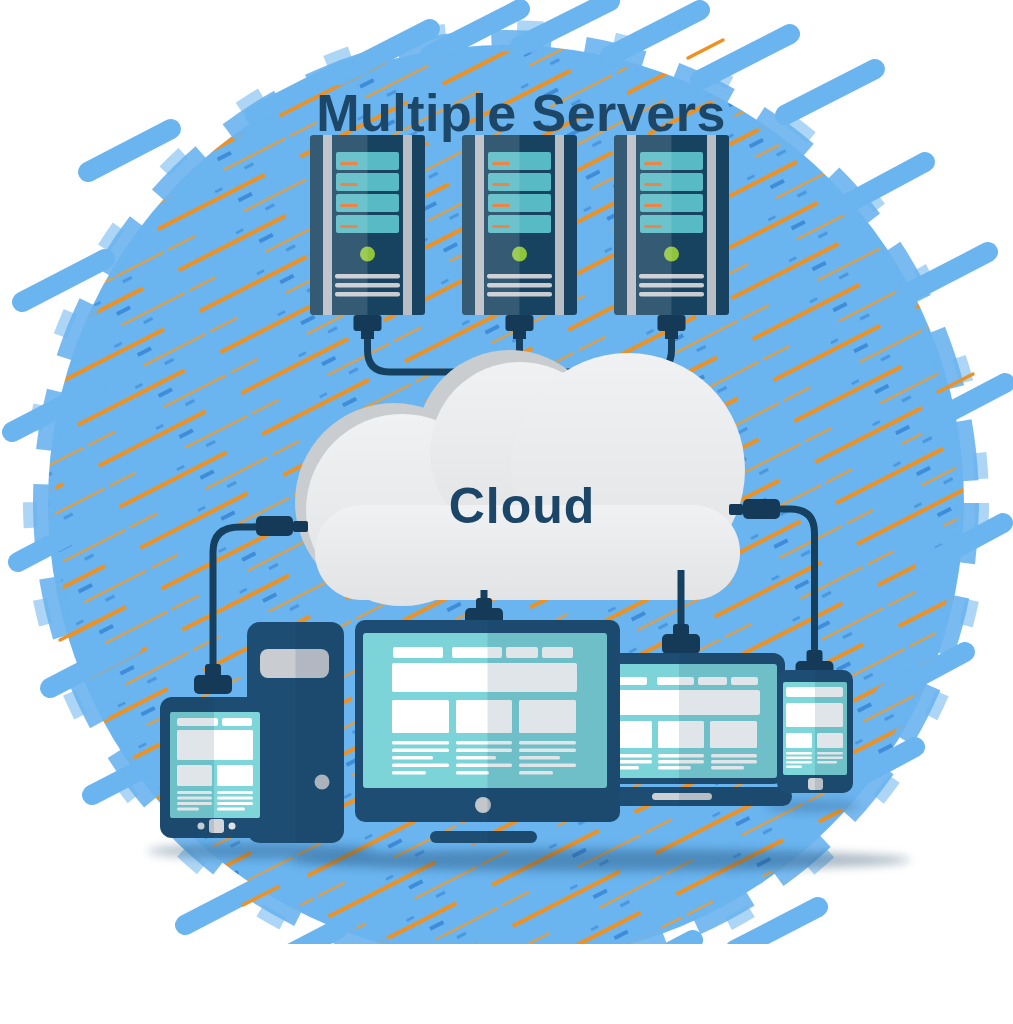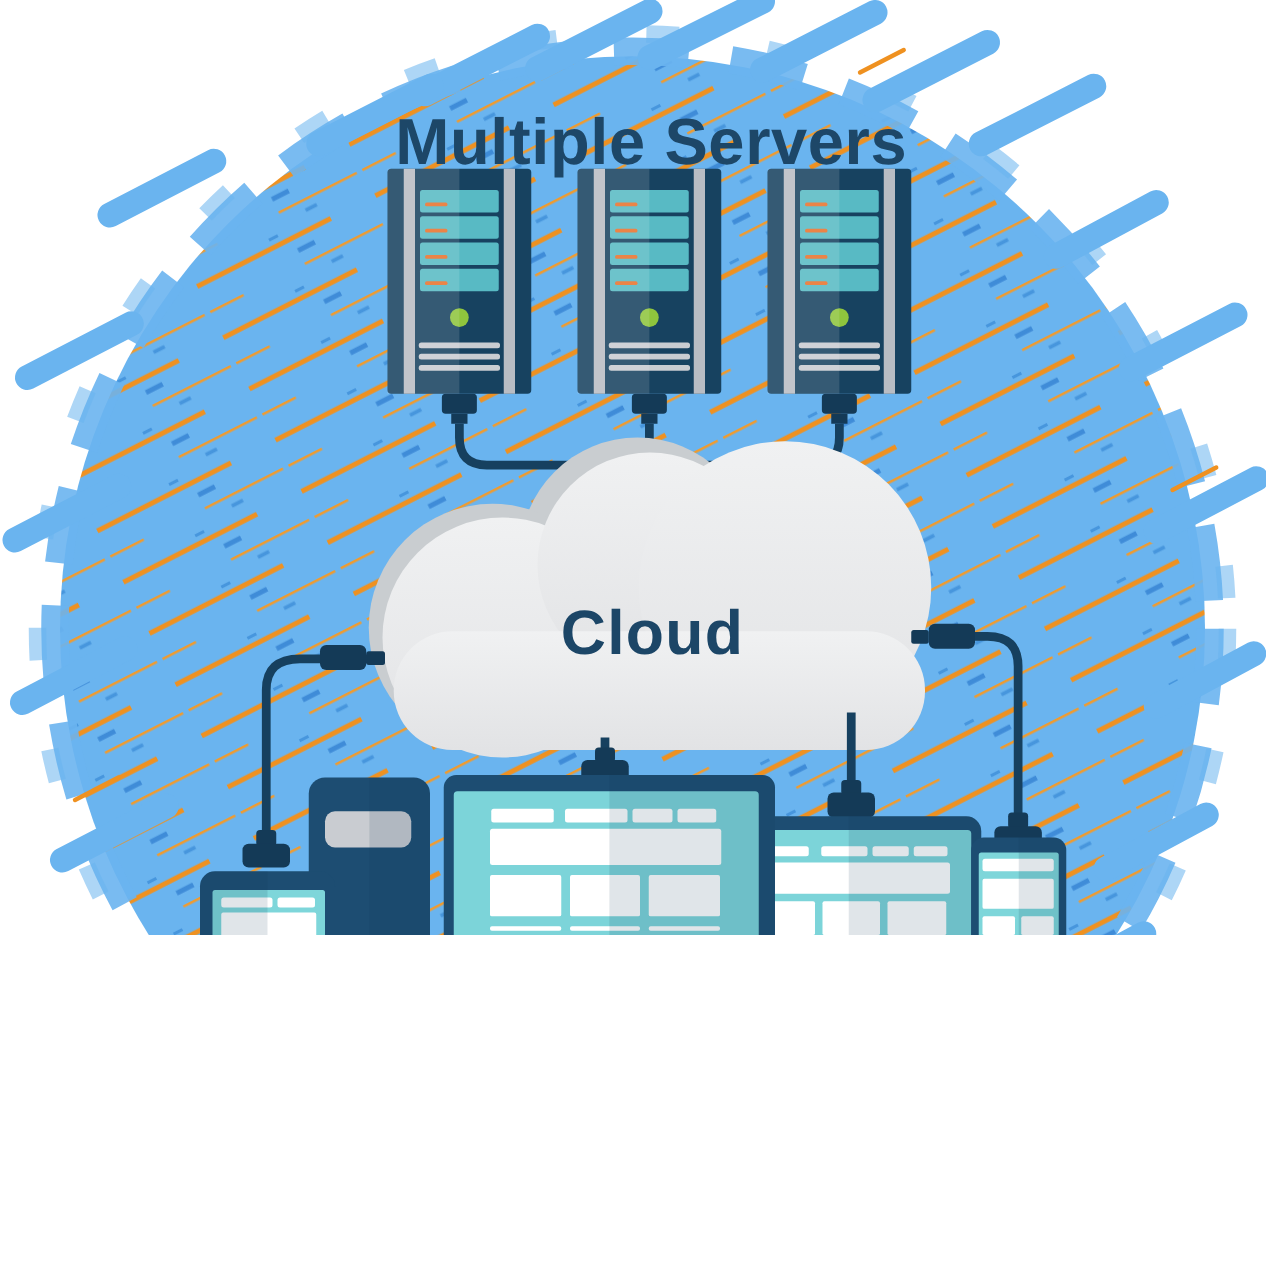--- a/index.html
+++ b/index.html
@@ -1,16 +1,16 @@
 <!DOCTYPE html>
 <html><head>
 <meta charset="utf-8">
 <style>
   html,body{margin:0;padding:0;background:#ffffff;}
-  .stage{position:relative;width:1013px;height:748px;margin:0 auto;background:#ffffff;overflow:hidden;}
+  .stage{position:relative;width:1013px;height:944px;margin:0 auto;background:#ffffff;overflow:hidden;}
   svg{display:block;}
   text{font-family:"Liberation Sans","DejaVu Sans",sans-serif;font-weight:700;}
   .title-text{font-size:52px;letter-spacing:.5px;}
   .cloud-text{font-size:50px;letter-spacing:1px;}
 </style>
 </head>
 <body>
 
 <div class="stage">
 <svg width="1013" height="1024" viewBox="0 0 1013 1024">

